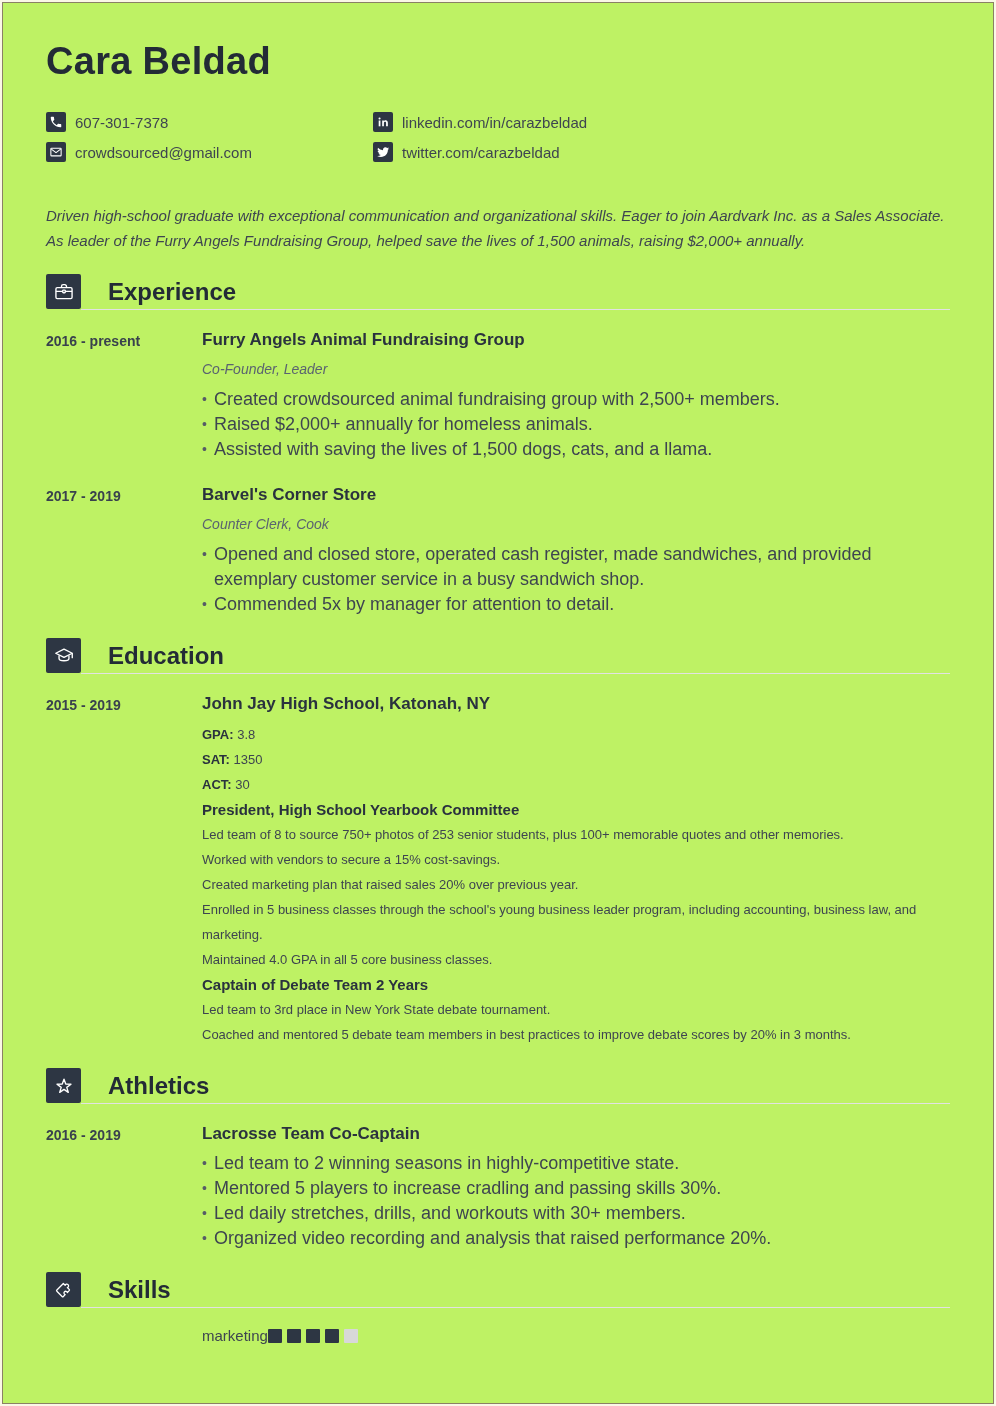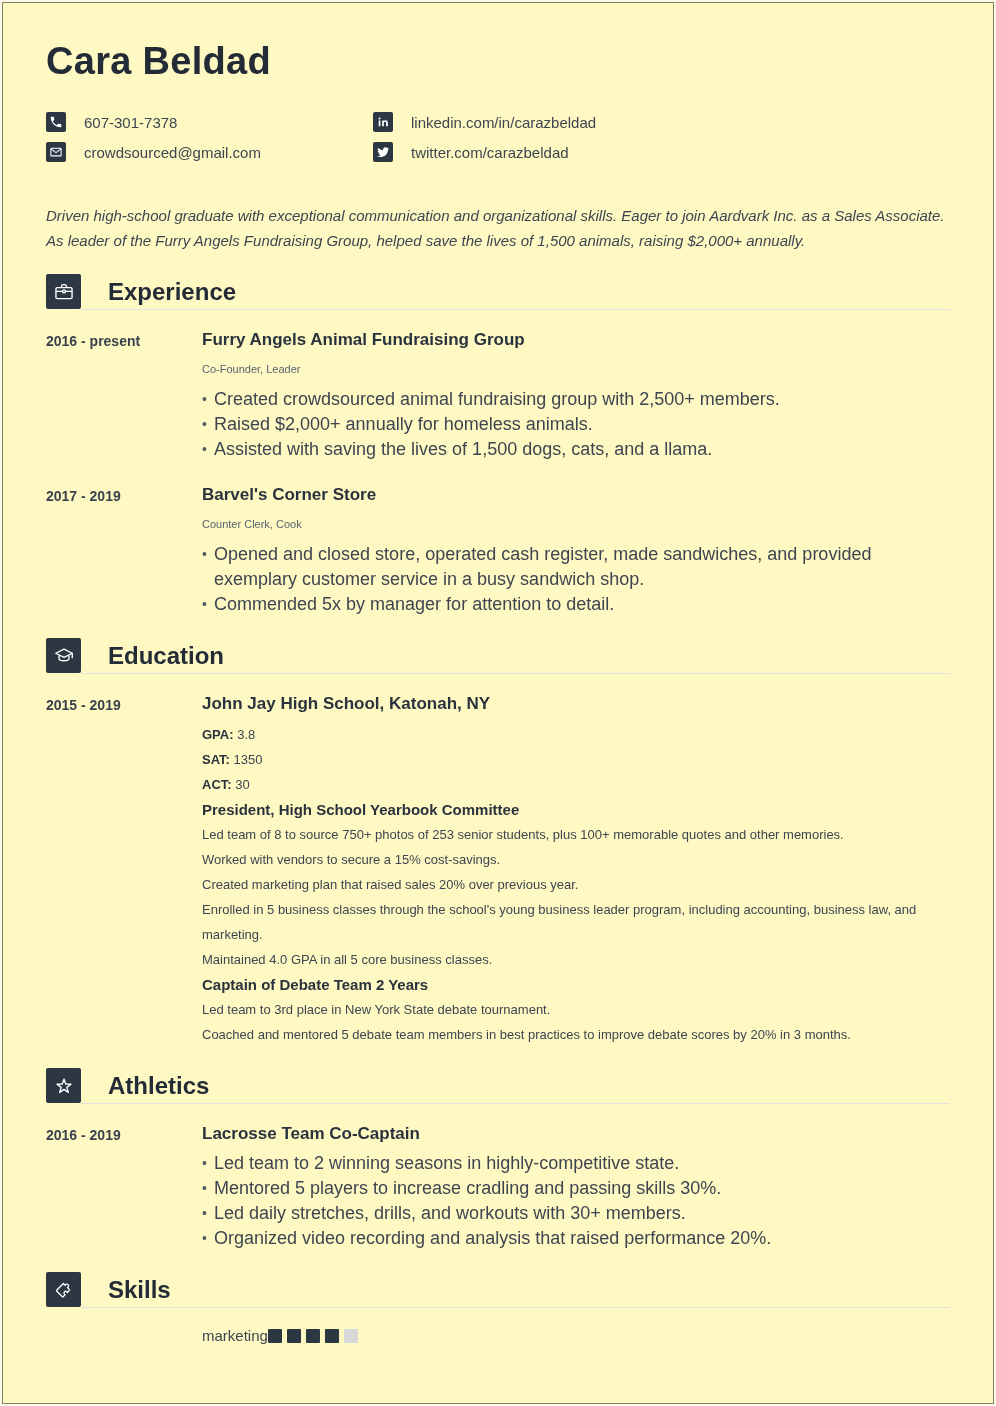--- a/index.html
+++ b/index.html
@@ -4,54 +4,54 @@
 <style>
   html,body{margin:0;padding:0;}
   body{
     width:996px;height:1406px;position:relative;
     background:var(--outer-bg,#faf8e6);
     font-family:"Liberation Sans","DejaVu Sans",sans-serif;
     -webkit-font-smoothing:antialiased;
   }
   .page{
     position:absolute;inset:2px;box-sizing:border-box;
-    background:#fef9c3;border:1px solid var(--page-border,#8a8164);
+    background:#bef264;border:1px solid var(--page-border,#8a8164);
     padding:34px 43px 0 43px;overflow:hidden;
   }
   
   h1.name{
     margin:0 0 22px 0;font-size:38px;line-height:48px;font-weight:700;
     color:var(--ink,#232b36);letter-spacing:.3px;
   }
   .contact-grid{
     display:grid;grid-template-columns:327px auto;
     grid-template-rows:repeat(2,30px);grid-auto-flow:column;
     align-items:center;margin-bottom:36px;
   }
-  .contact-item{display:flex;align-items:center;gap:18px;font-size:15px;color:var(--body,#3e4550);}
+  .contact-item{display:flex;align-items:center;gap:9px;font-size:15px;color:var(--body,#3e4550);}
   .cicon{
     width:20px;height:20px;flex:0 0 20px;background:var(--accent,#2d3643);
     border-radius:2px;display:inline-flex;align-items:center;justify-content:center;
   }
   .cicon svg{width:14px;height:14px;display:block;}
   .summary{margin:0 0 20px 0;font-size:15px;line-height:25px;color:var(--body,#3e4550);font-style:italic;}
   
   .sec-header{position:relative;display:flex;align-items:flex-start;height:37px;margin:21px 0 17px 0;}
   .sec-icon{
     width:35px;height:35px;background:var(--accent,#2d3643);border-radius:2px;
     display:flex;align-items:center;justify-content:center;z-index:1;
   }
   .sec-icon svg{width:22px;height:22px;display:block;}
   .sec-title{font-size:24px;line-height:35px;font-weight:700;color:var(--ink,#232b36);margin:0 0 0 27px;}
   .sec-line{position:absolute;left:35px;right:0;bottom:1px;height:1px;background:var(--line,#e2e2e2);}
   
   .entry{display:grid;grid-template-columns:156px 1fr;margin-bottom:21px;}
   .entry-dates{font-size:14px;font-weight:700;color:#39414d;padding-top:3px;line-height:20px;}
   .entry-title{margin:0;font-size:17px;line-height:23px;font-weight:700;color:#2a323e;}
-  .entry-subtitle{margin:6px 0 0 0;font-size:11px;line-height:24px;color:var(--muted,#5a6370);}
+  .entry-subtitle{margin:6px 0 0 0;font-size:14px;line-height:24px;font-style:italic;color:var(--muted,#5a6370);}
   ul.bullets{list-style:none;margin:6px 0 0 0;padding:0;}
   ul.bullets li{position:relative;padding-left:12px;font-size:18px;line-height:25px;color:var(--body,#3e4550);}
   ul.bullets li::before{content:"\2022";position:absolute;left:0;top:0;color:#565c66;font-size:14px;}
   .edu-lines{margin-top:7px;}
   .edu-line{font-size:13px;line-height:25px;color:var(--body,#3e4550);}
   .edu-line b{font-weight:700;color:#2a323e;}
   .edu-heading{font-size:15px;line-height:25px;font-weight:700;color:#2a323e;}
   
   .skill-row{display:grid;grid-template-columns:156px 1fr;align-items:center;margin:12px 0 20px 0;}
   .skill-inner{display:flex;align-items:center;}

